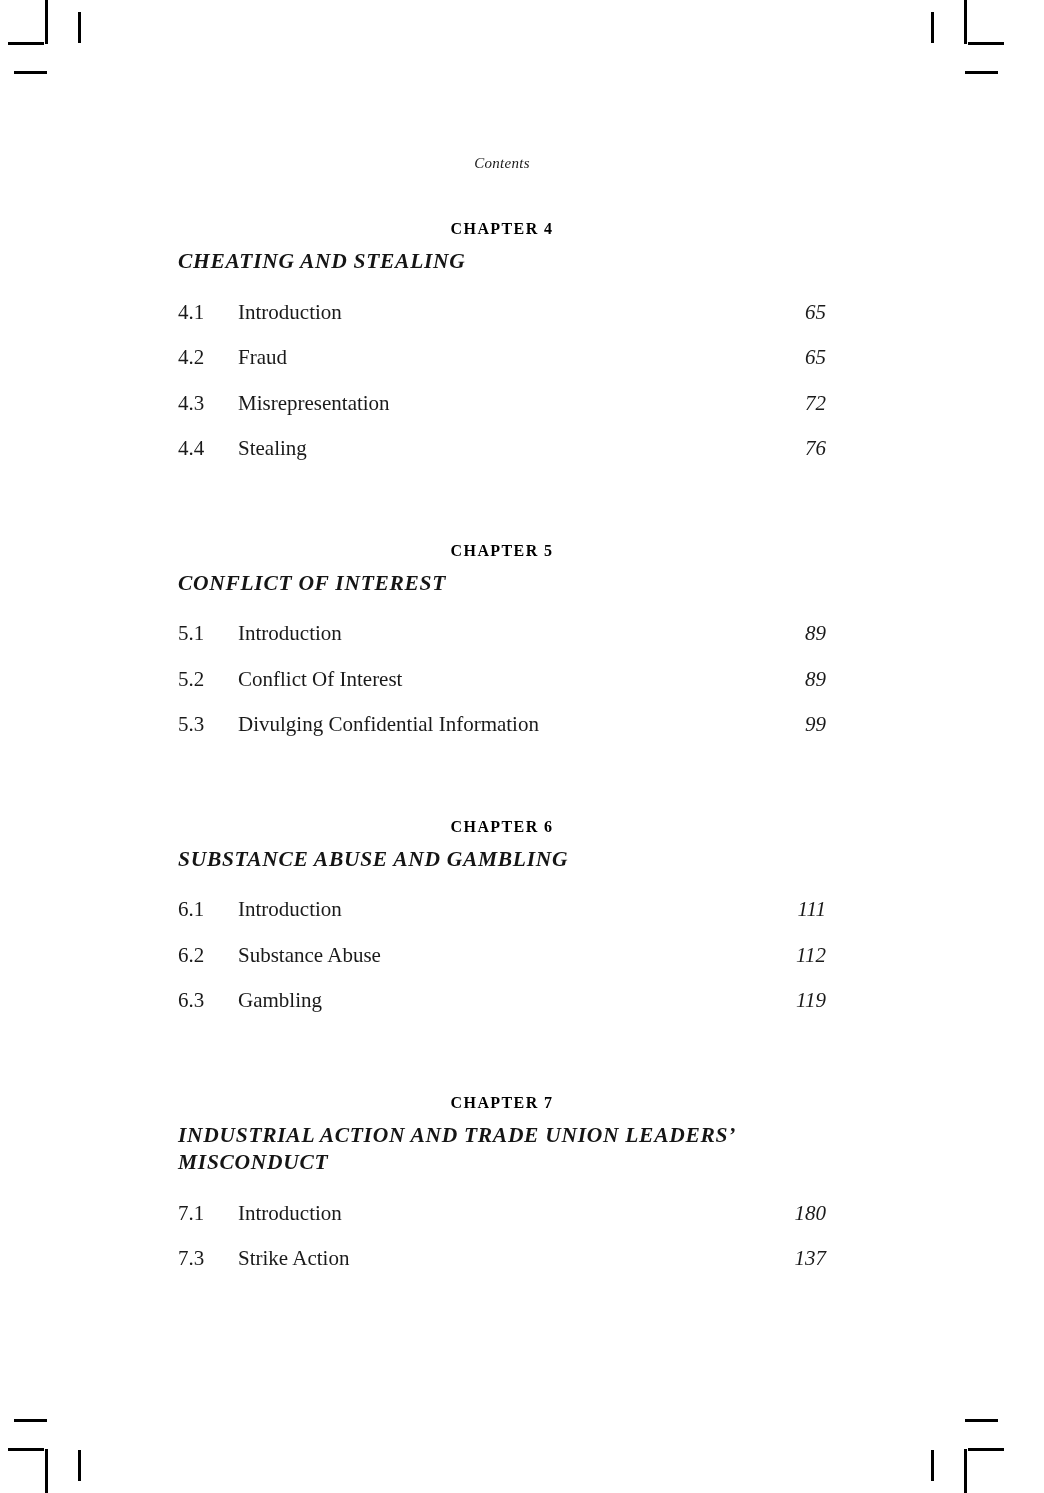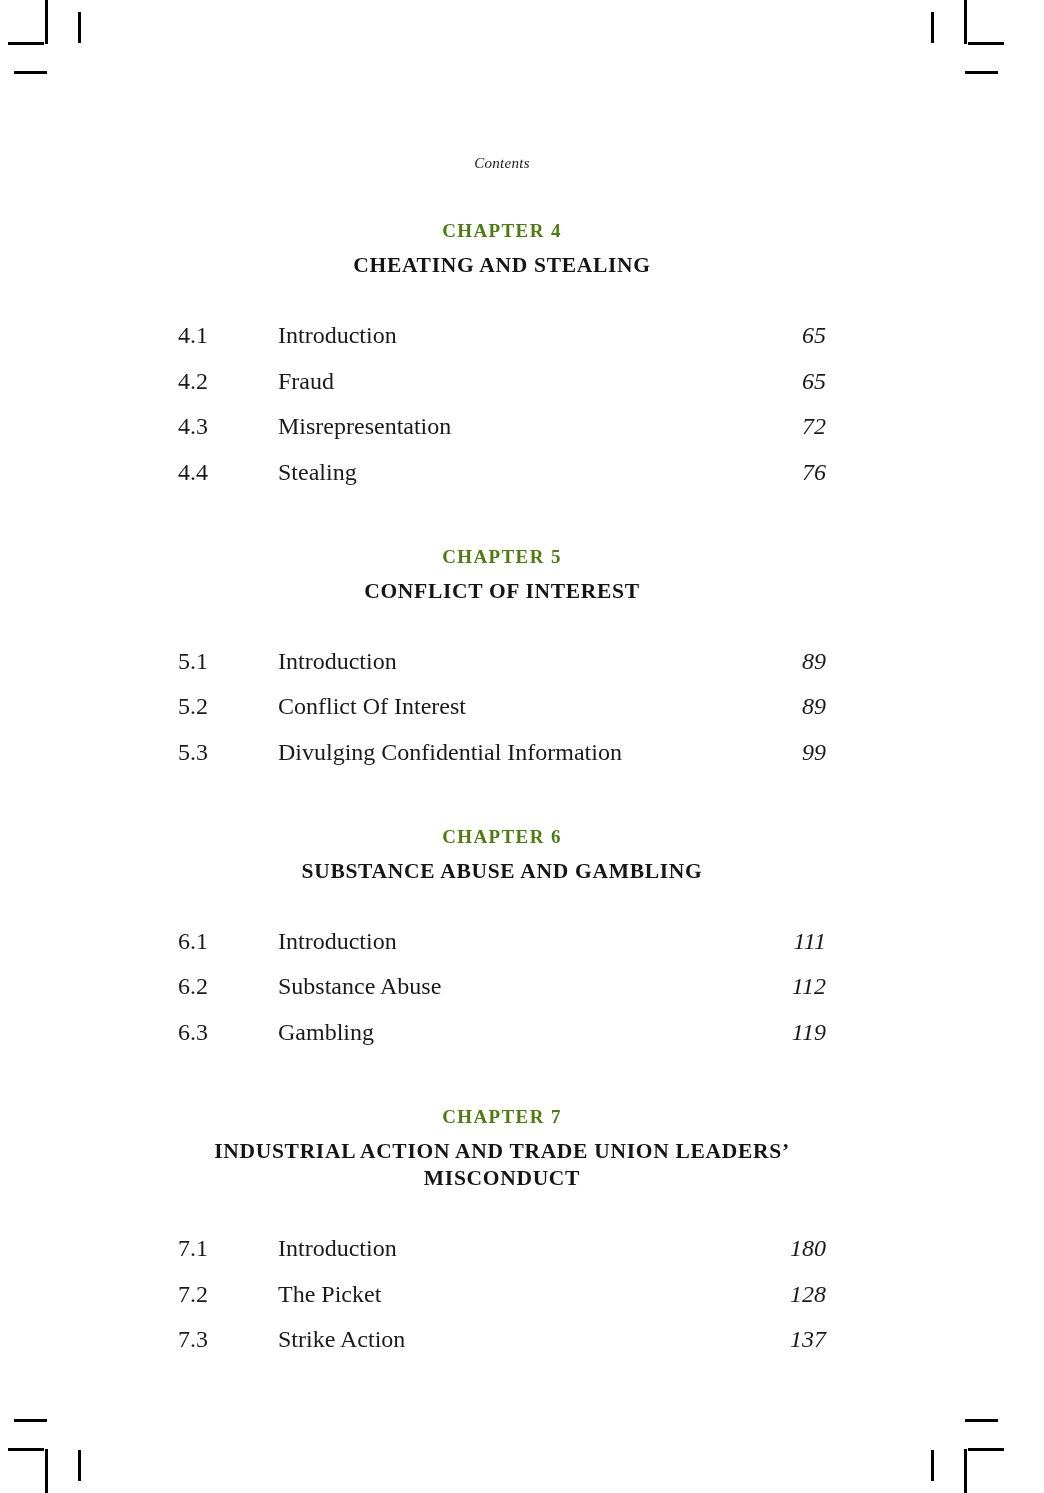--- a/index.html
+++ b/index.html
@@ -59,43 +59,42 @@
     letter-spacing: 0.3px;
     margin: 0 0 48px 0;
   }
 
   .chapter-block { margin-bottom: 14px; }
   .chapter-block + .chapter-block { margin-top: 60px; }
 
   .chapter-label {
     text-align: center;
     font-weight: bold;
-    font-size: 19px;
-    color: #4d7c0f;
+    font-size: 16px;
+    color: #000000;
     letter-spacing: 1.4px;
     margin: 0 0 10px 0;
   }
 
   .chapter-title {
-    text-align: center;
     font-weight: bold;
     font-size: 21.5px;
     color: #151515;
     letter-spacing: 0.7px;
     line-height: 1.28;
     margin: 0 0 24px 0;
+    font-style: italic;
   }
 
   .toc-entry {
     display: flex;
-    align-items: flex-end;
-    font-size: 24px;
+    align-items: flex-start;
+    font-size: 21px;
     color: #1a1a1a;
     height: 45.5px;
-    gap: 40px;
   }
 
   .entry-num {
     width: 60px;
     flex: 0 0 60px;
     white-space: nowrap;
   }
 
   .entry-label {
     flex: 1 1 auto;
@@ -204,25 +203,20 @@
         </div>
         <div class="chapter-block">
           <div class="chapter-label">CHAPTER 7</div>
           <div class="chapter-title">INDUSTRIAL ACTION AND TRADE UNION LEADERS’ MISCONDUCT</div>
           <div class="toc-entry">
             <span class="entry-num">7.1</span>
             <span class="entry-label">Introduction</span>
             <span class="entry-page">180</span>
           </div>
           <div class="toc-entry">
-            <span class="entry-num">7.2</span>
-            <span class="entry-label">The Picket</span>
-            <span class="entry-page">128</span>
-          </div>
-          <div class="toc-entry">
             <span class="entry-num">7.3</span>
             <span class="entry-label">Strike Action</span>
             <span class="entry-page">137</span>
           </div>
         </div>
       </div>
 
   </div>
 </div>
 

